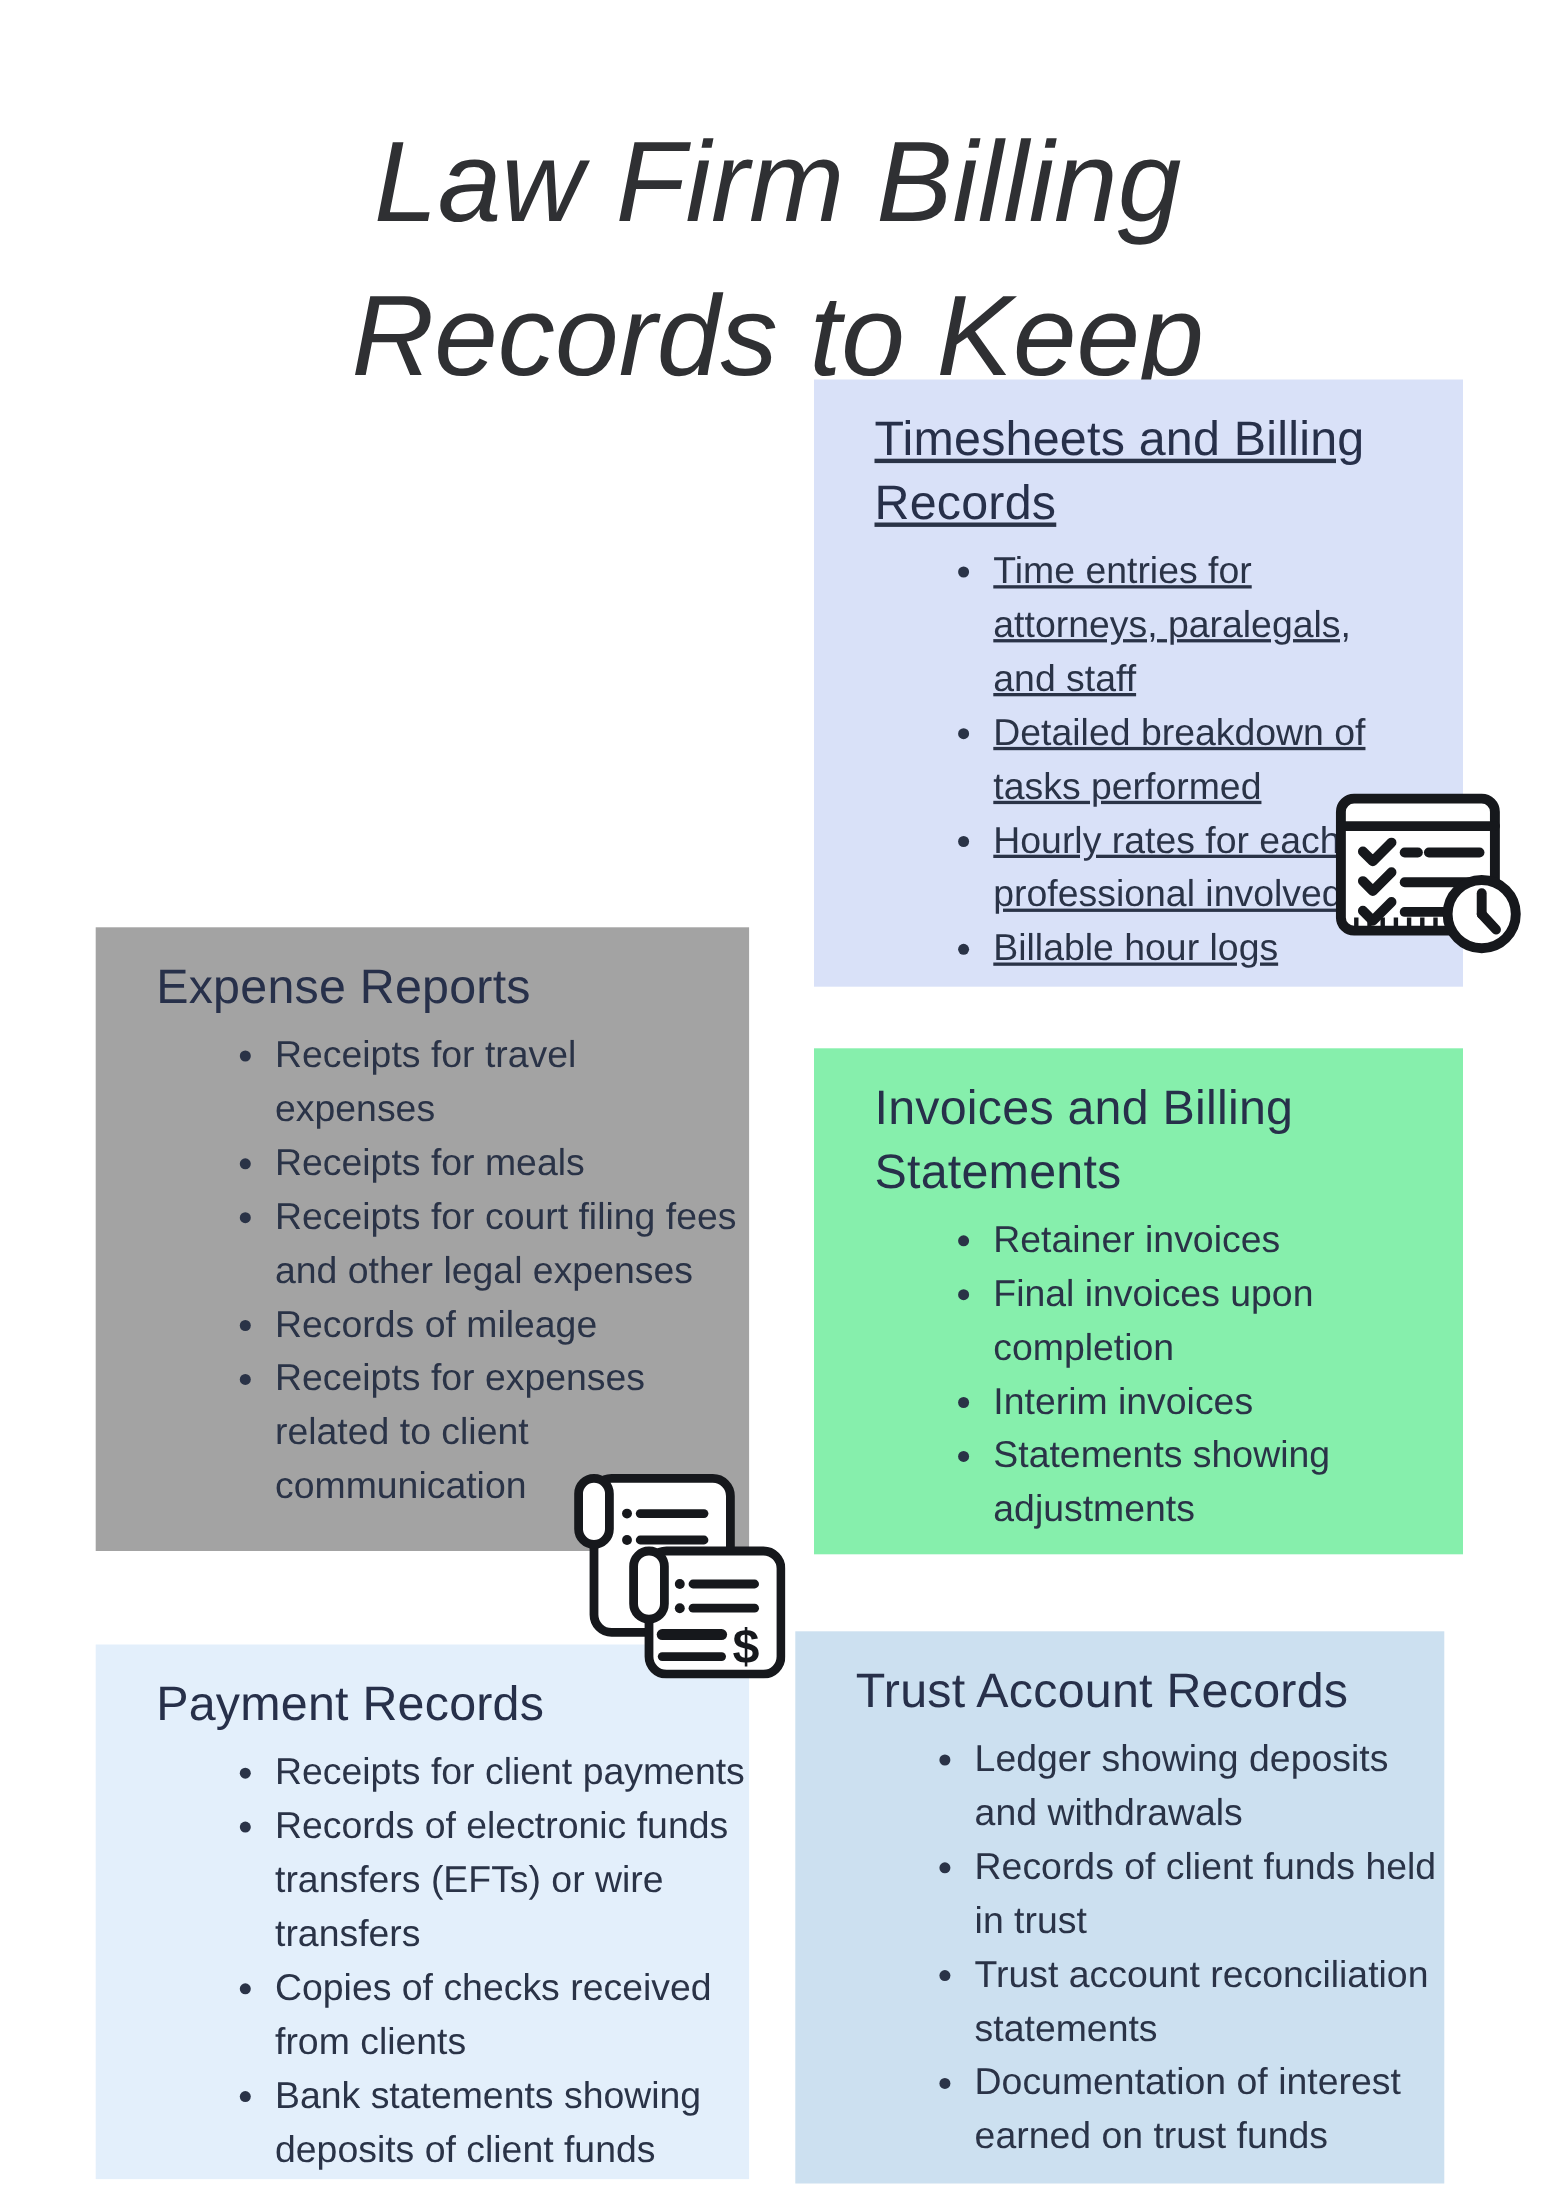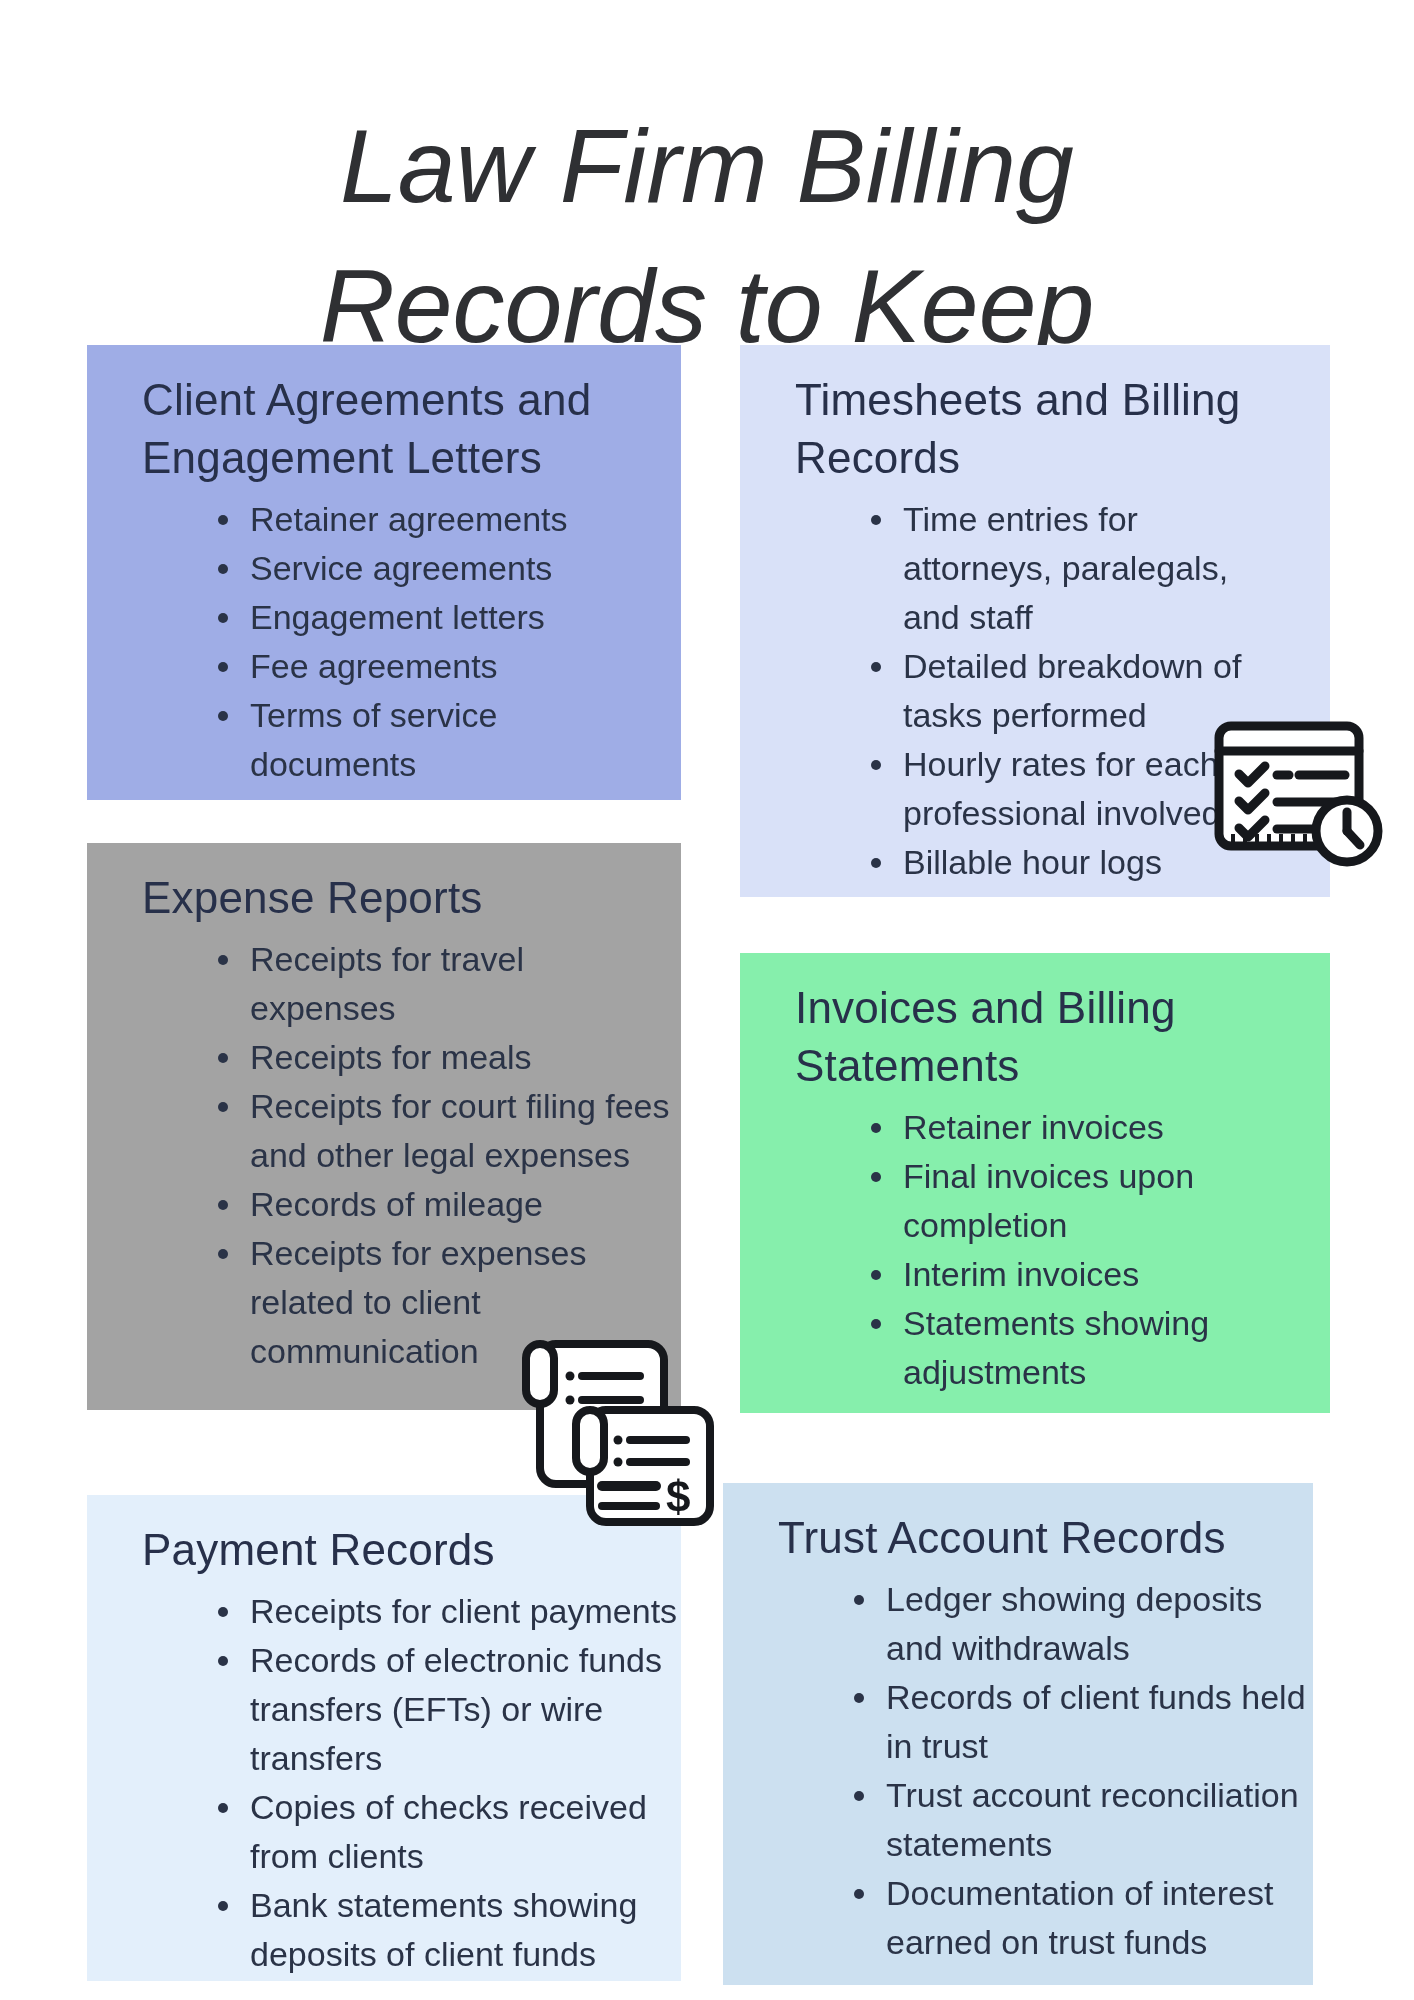--- a/index.html
+++ b/index.html
@@ -45,32 +45,22 @@
 </head>
 <body style="background-color: rgb(255, 255, 255);">
 
 <div class="page">
 
   <h1 class="title">
     <span>Law Firm Billing</span>
     <span>Records to Keep</span>
   </h1>
 
-  <section class="card c1" style="background-color: rgb(159, 173, 230);">
-    <h2>Client Agreements and Engagement Letters</h2>
-    <ul>
-        <li>Retainer agreements</li>
-        <li>Service agreements</li>
-        <li>Engagement letters</li>
-        <li>Fee agreements</li>
-        <li>Terms of service documents</li>
-      </ul>
-  </section>
 
-  <section class="card c2" style="background-color: rgb(217, 225, 248);">
+  <section class="card c2" style="background-color: rgb(217, 225, 248); text-decoration: underline;">
     <h2>Timesheets and Billing Records</h2>
     <ul>
         <li>Time entries for attorneys, paralegals, and staff</li>
         <li>Detailed breakdown of tasks performed</li>
         <li>Hourly rates for each professional involved</li>
         <li>Billable hour logs</li>
       </ul>
   </section>
 
   <section class="card c3" style="background-color: #a3a3a3;">

